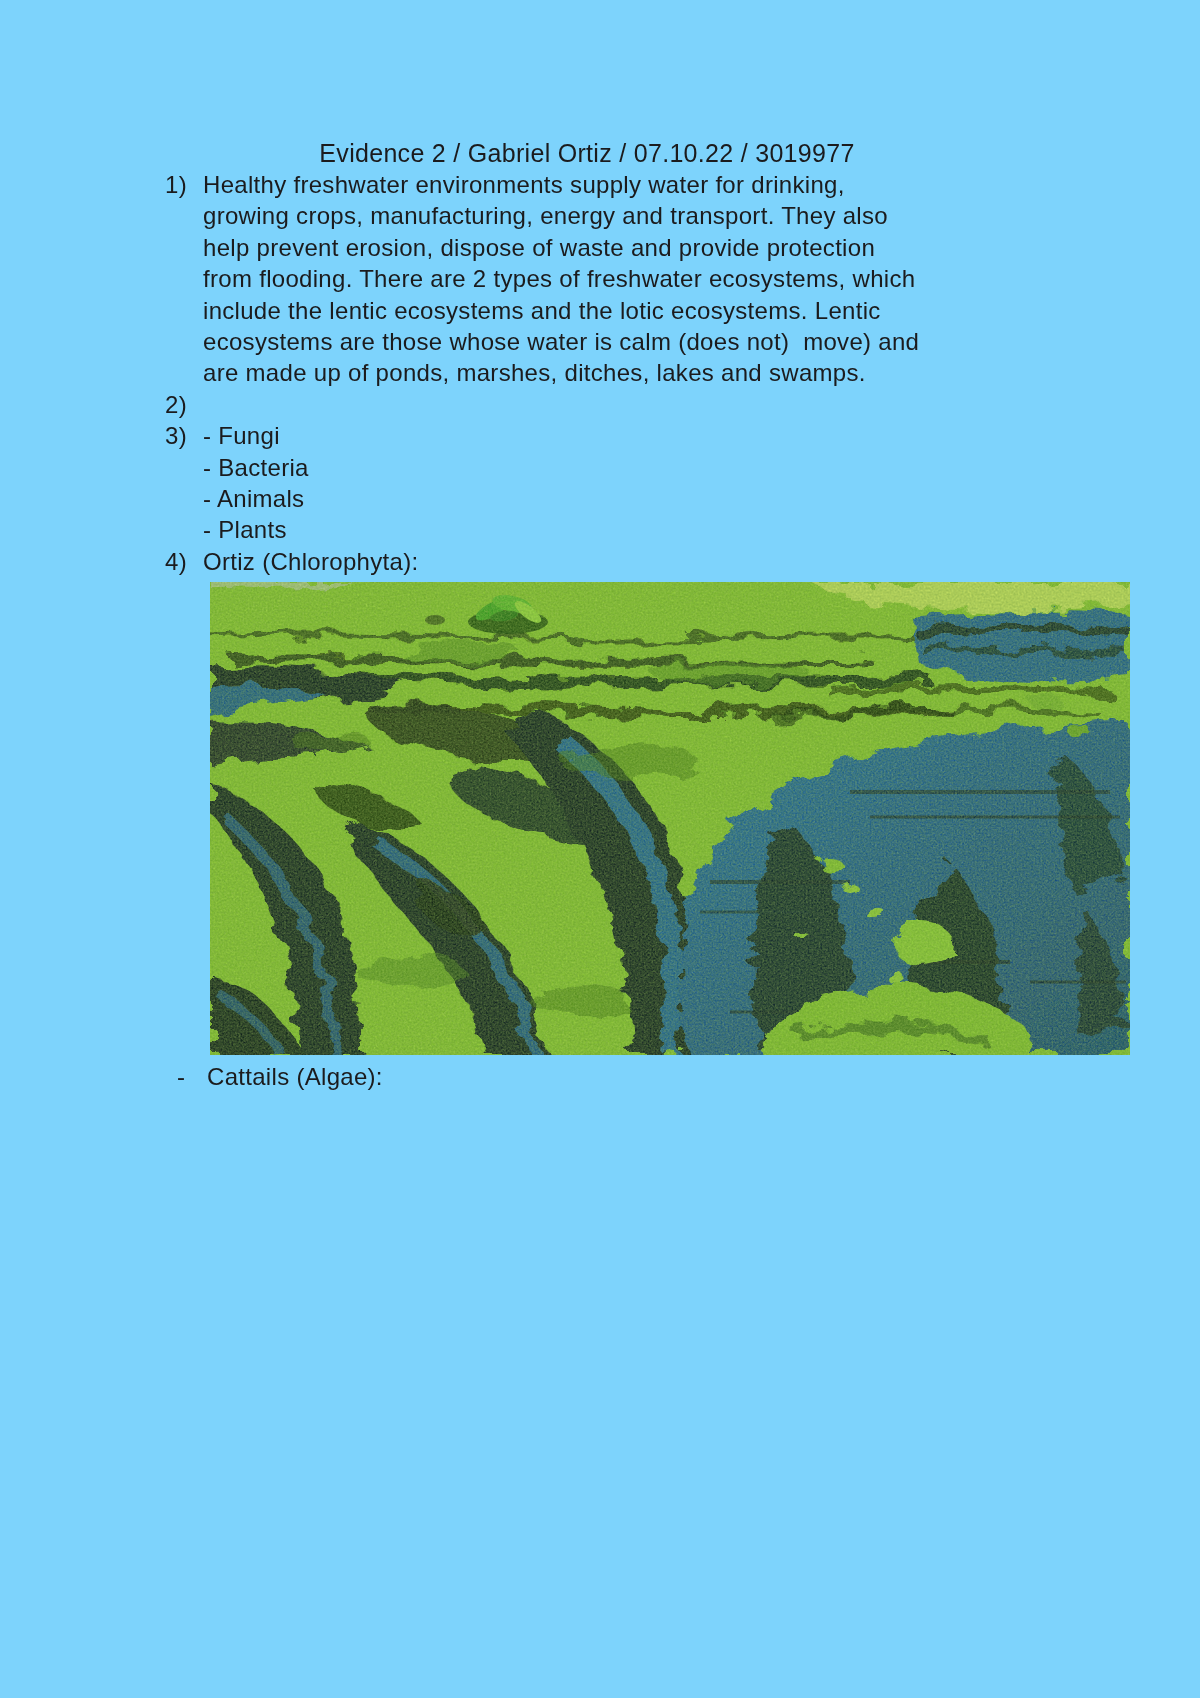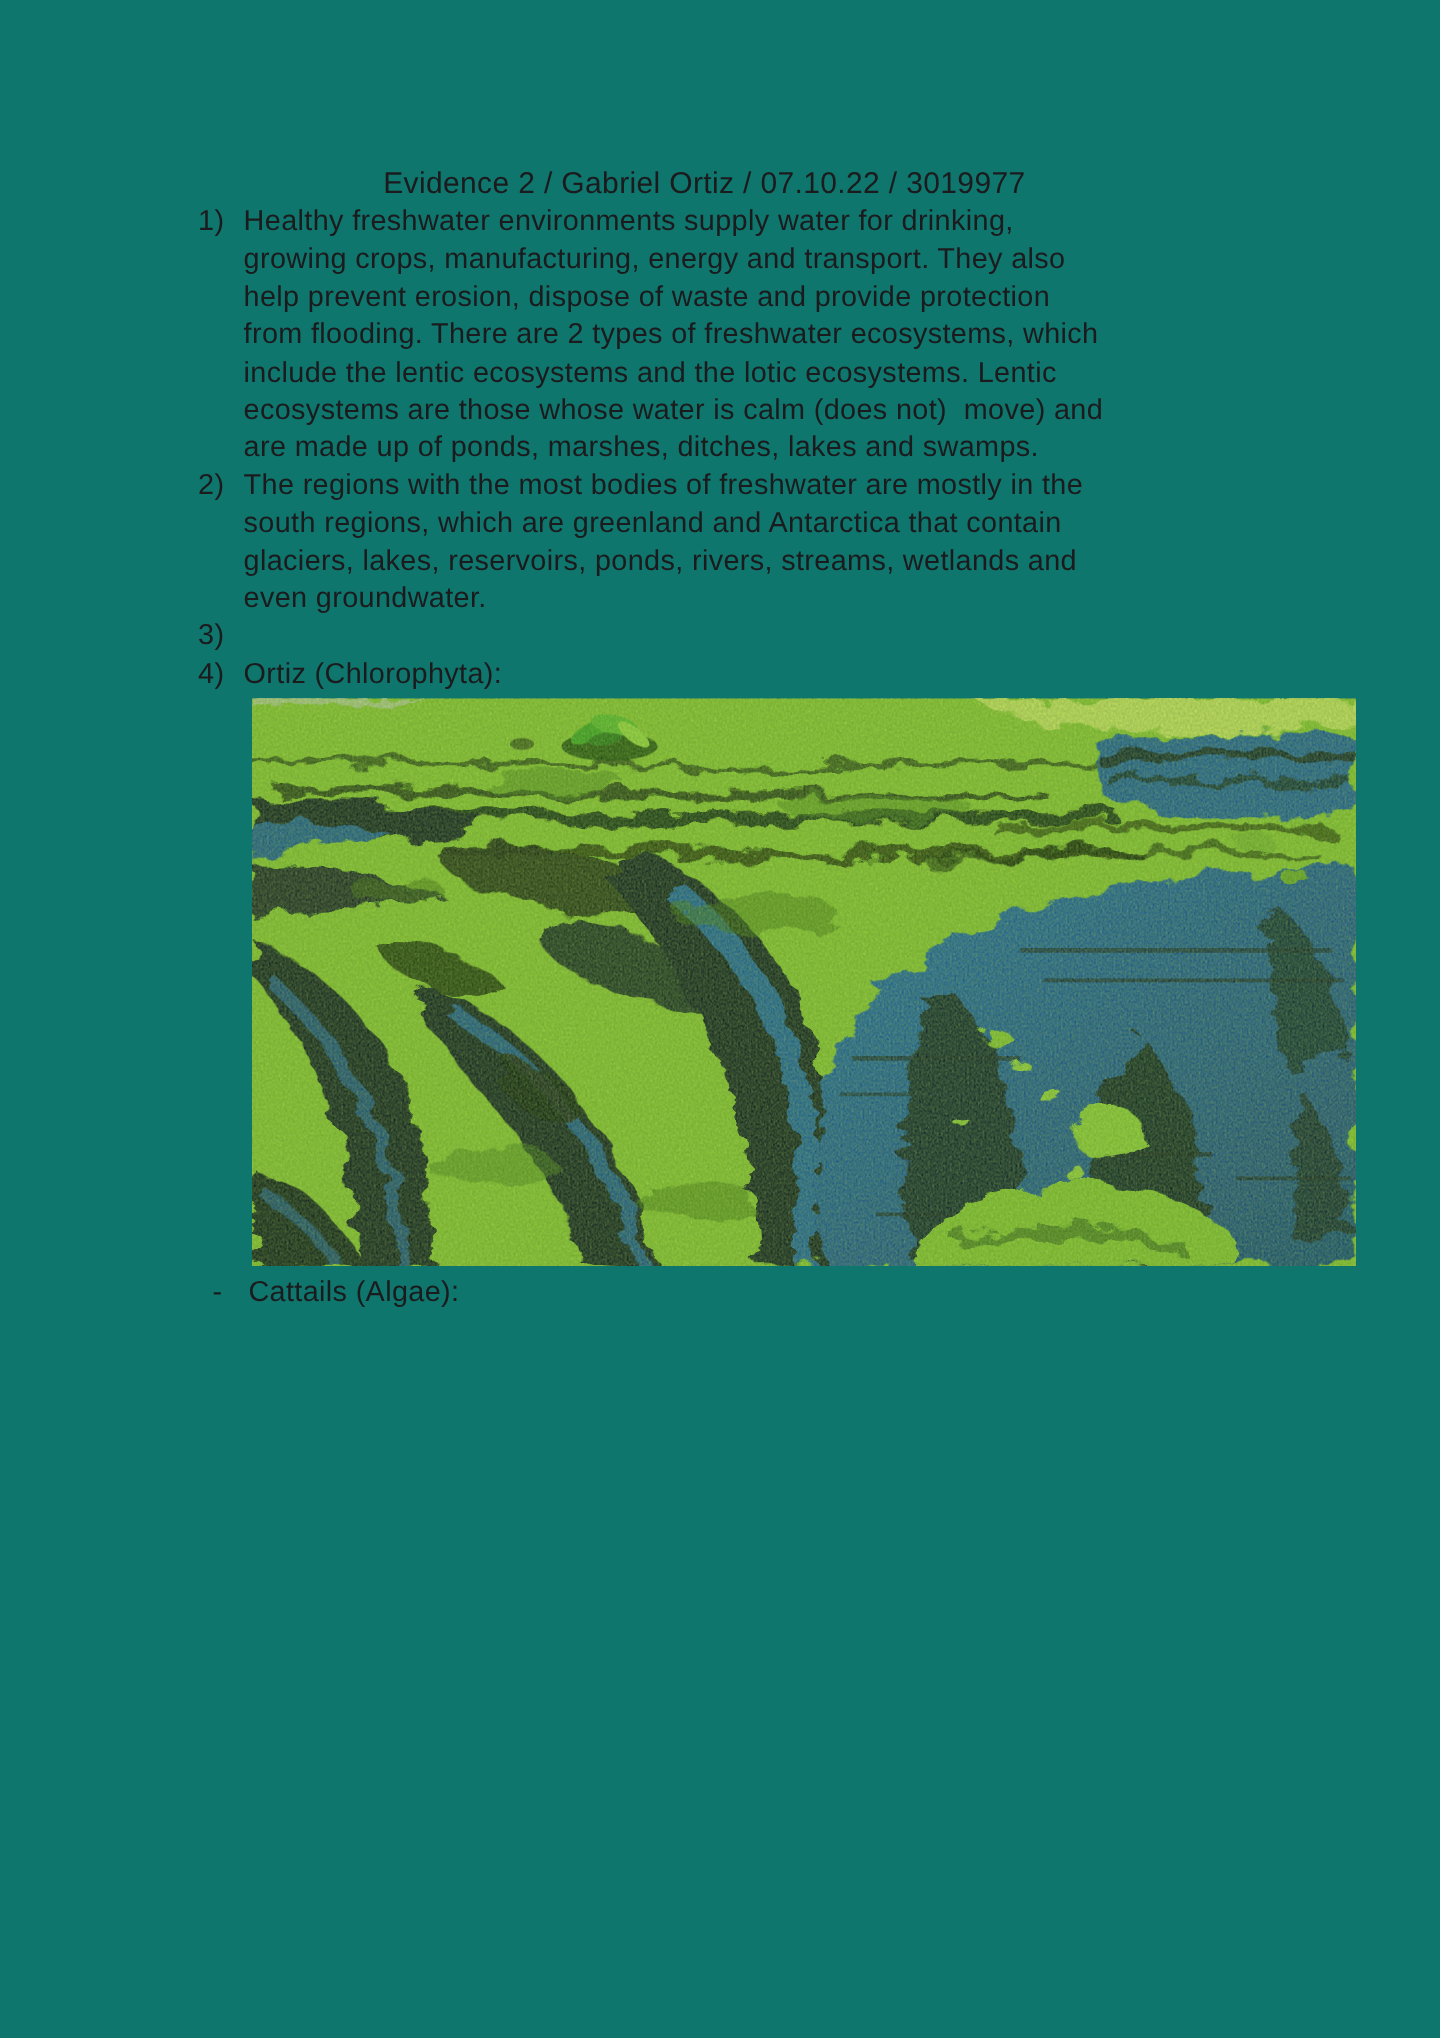--- a/index.html
+++ b/index.html
@@ -1,19 +1,19 @@
 <!DOCTYPE html>
 <html><head>
 <meta charset="utf-8">
 <style>
   html,body{margin:0;padding:0;background:#ffffff;}
   .page{
     position:relative;
     width:1200px;height:1698px;
-    background:#0f766e;
+    background:#7dd3fc;
     font-family:"Liberation Sans",sans-serif;
     color:#1b1b1d;
     overflow:hidden;
   }
   .title{
     padding-top:138px;
     text-align:center;
     padding-right:26px;
     font-size:25px;
     line-height:31px;
@@ -50,27 +50,27 @@
       <div class="txt">Healthy freshwater environments supply water for drinking,
 growing crops, manufacturing, energy and transport. They also
 help prevent erosion, dispose of waste and provide protection
 from flooding. There are 2 types of freshwater ecosystems, which
 include the lentic ecosystems and the lotic ecosystems. Lentic
 ecosystems are those whose water is calm (does not)  move) and
 are made up of ponds, marshes, ditches, lakes and swamps.</div>
     </div>
     <div class="item">
       <span class="num">2)</span>
-      <div class="txt">The regions with the most bodies of freshwater are mostly in the
-south regions, which are greenland and Antarctica that contain
-glaciers, lakes, reservoirs, ponds, rivers, streams, wetlands and
-even groundwater.</div>
     </div>
     <div class="item">
       <span class="num">3)</span>
+      <div class="txt">- Fungi
+- Bacteria
+- Animals
+- Plants</div>
     </div>
   </div>
 
 
   <div class="list">
     <div class="item">
       <span class="num">4)</span>
       <div class="txt">Ortiz (Chlorophyta):</div>
     </div>
   </div>

